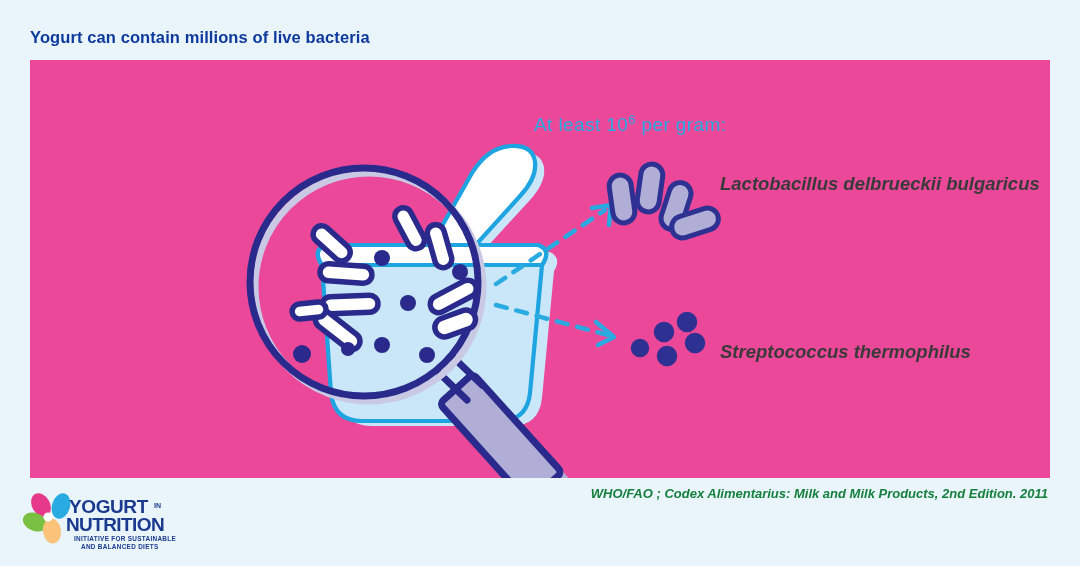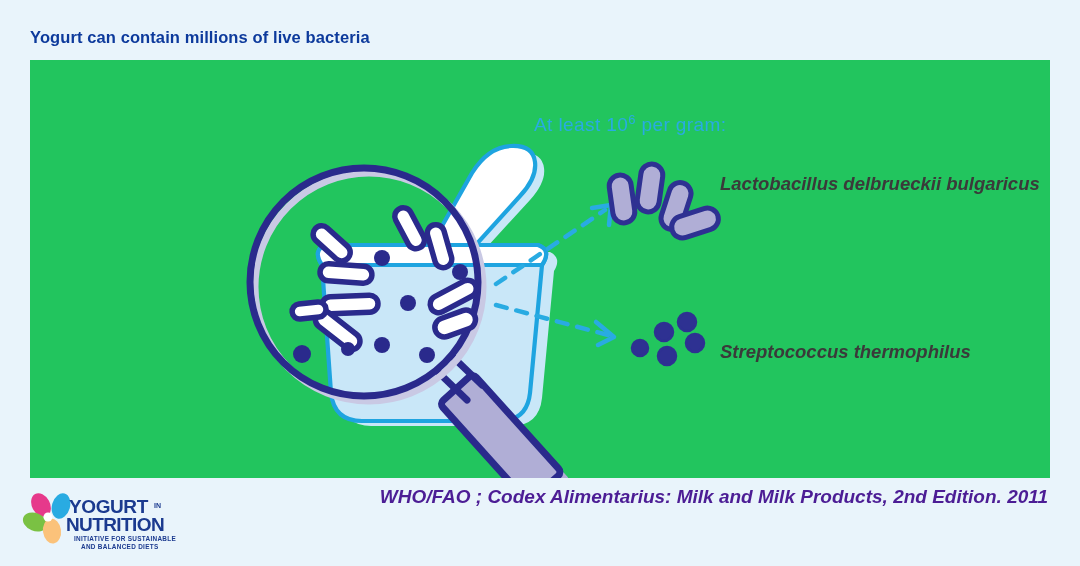--- a/index.html
+++ b/index.html
@@ -29,39 +29,39 @@
     color: #0d3a9c;
     letter-spacing: 0.1px;
     white-space: nowrap;
   }
   .card {
     position: absolute;
     left: 30px;
     top: 60px;
     width: 1020px;
     height: 418px;
-    background: #22c55e;
+    background: #ec4899;
     text-align: center;
   }
   .figure-svg {
     position: absolute;
     left: 0;
     top: 0;
     width: 1020px;
     height: 418px;
     display: block;
   }
   .citation {
     position: absolute;
     right: 32px;
     top: 486px;
-    font-size: 19px;
+    font-size: 13px;
     font-style: italic;
     font-weight: bold;
-    color: #4c1d95;
+    color: #15803d;
     white-space: nowrap;
   }
   .logo {
     position: absolute;
     left: 17px;
     top: 488px;
     width: 160px;
     height: 70px;
   }
   .logo svg { display: block; }

